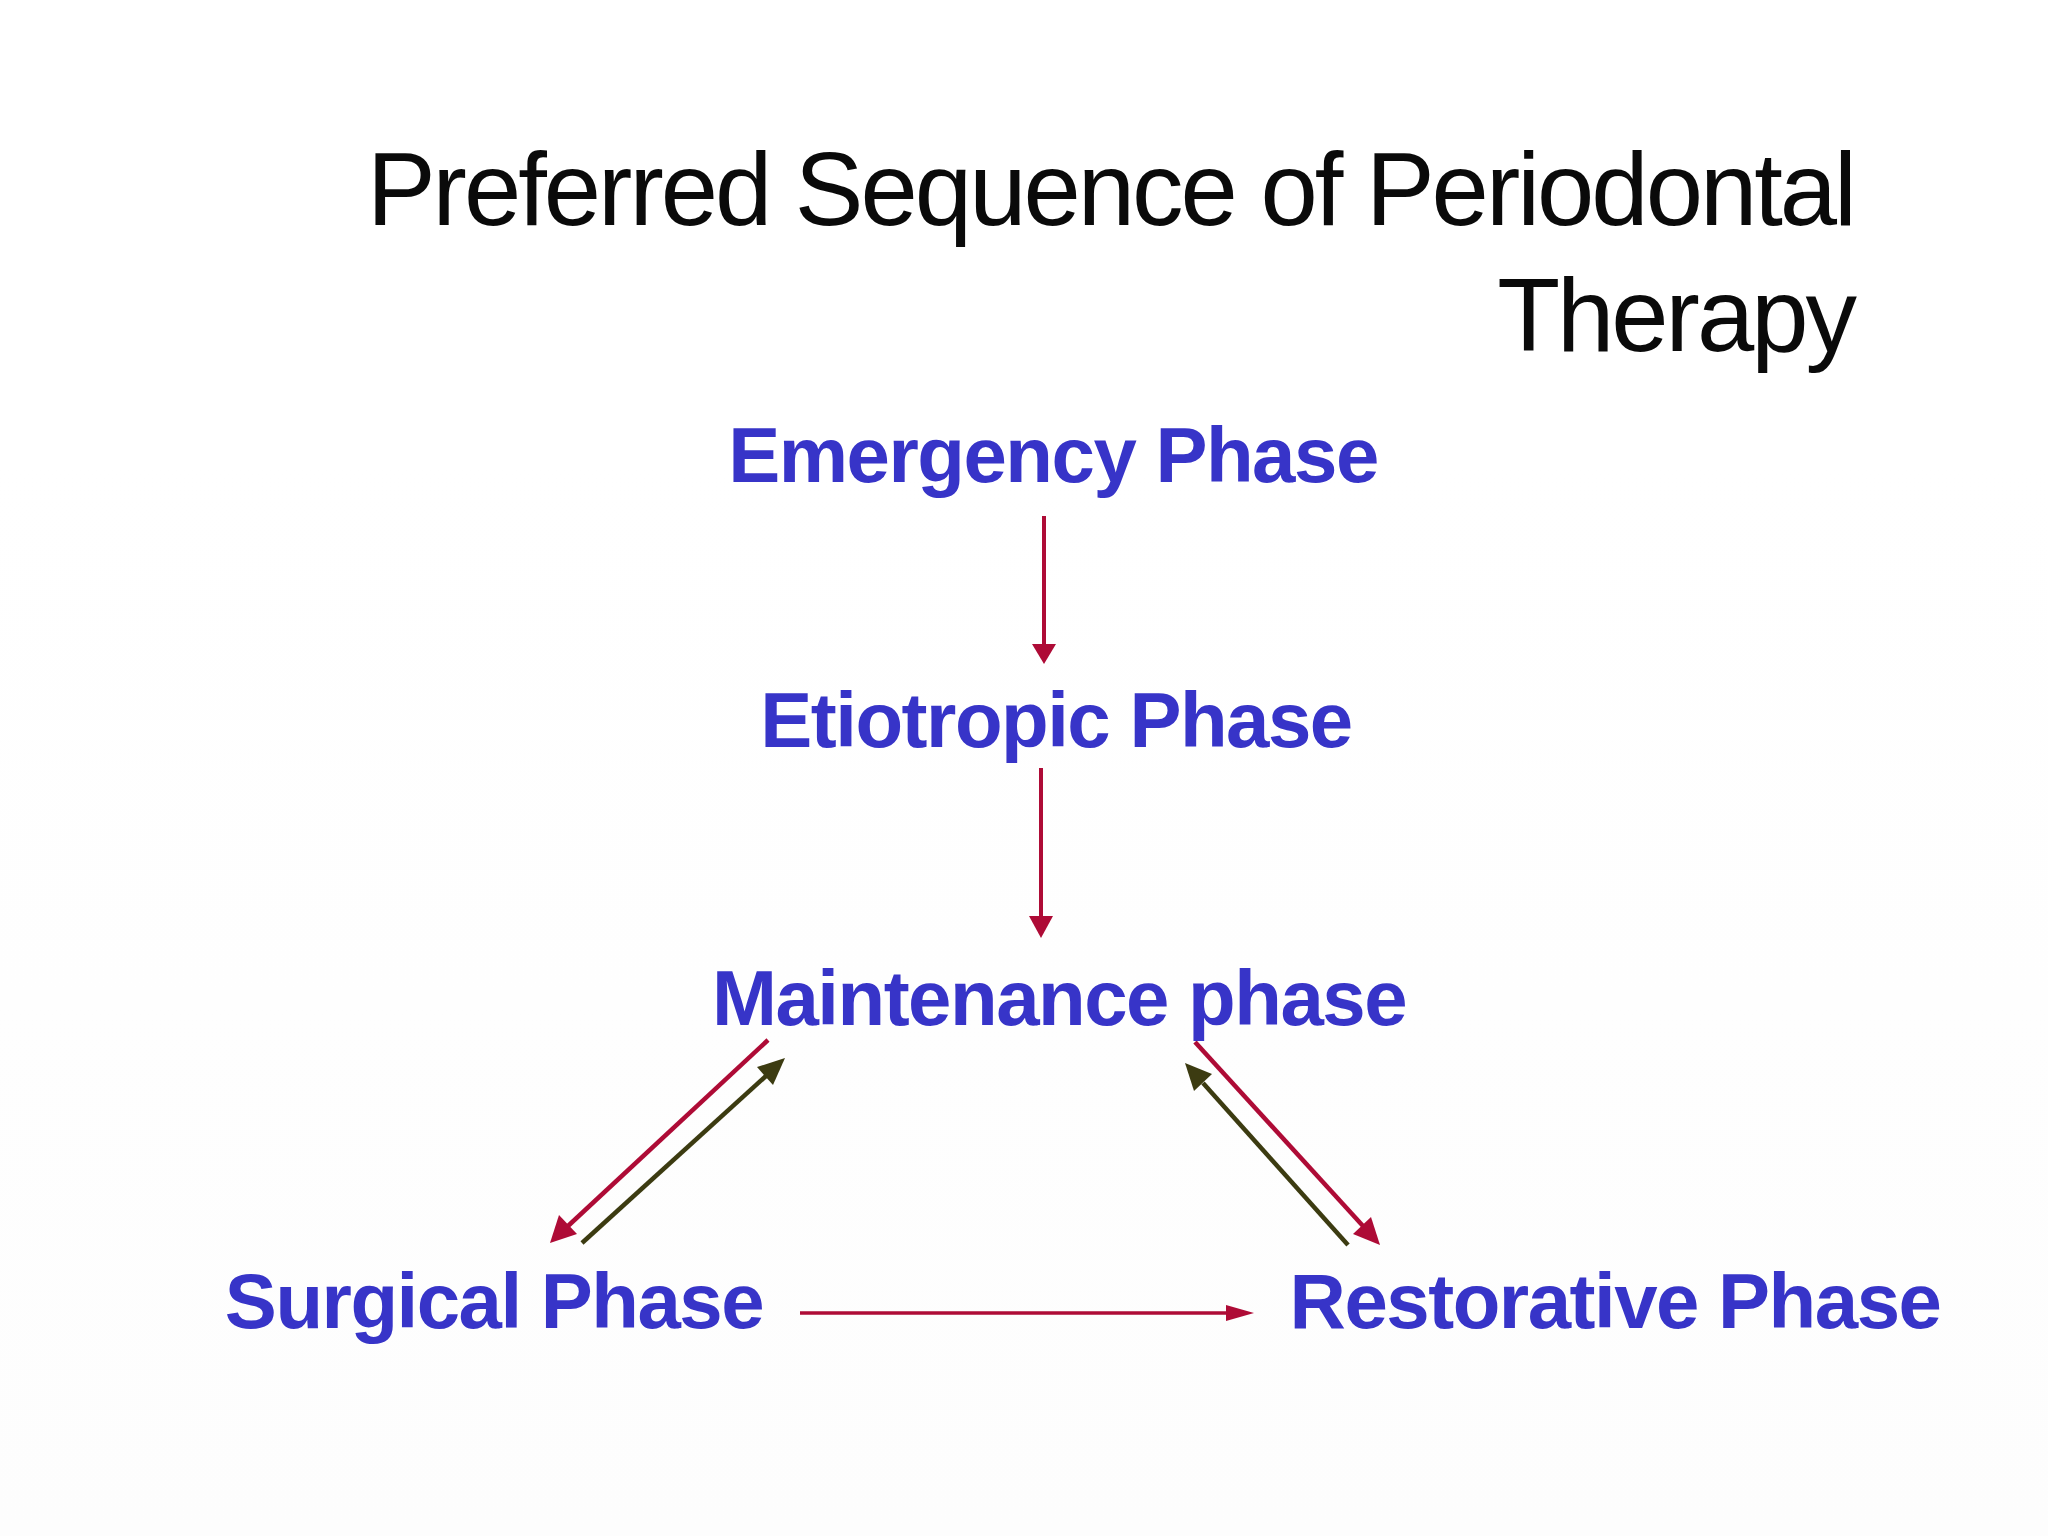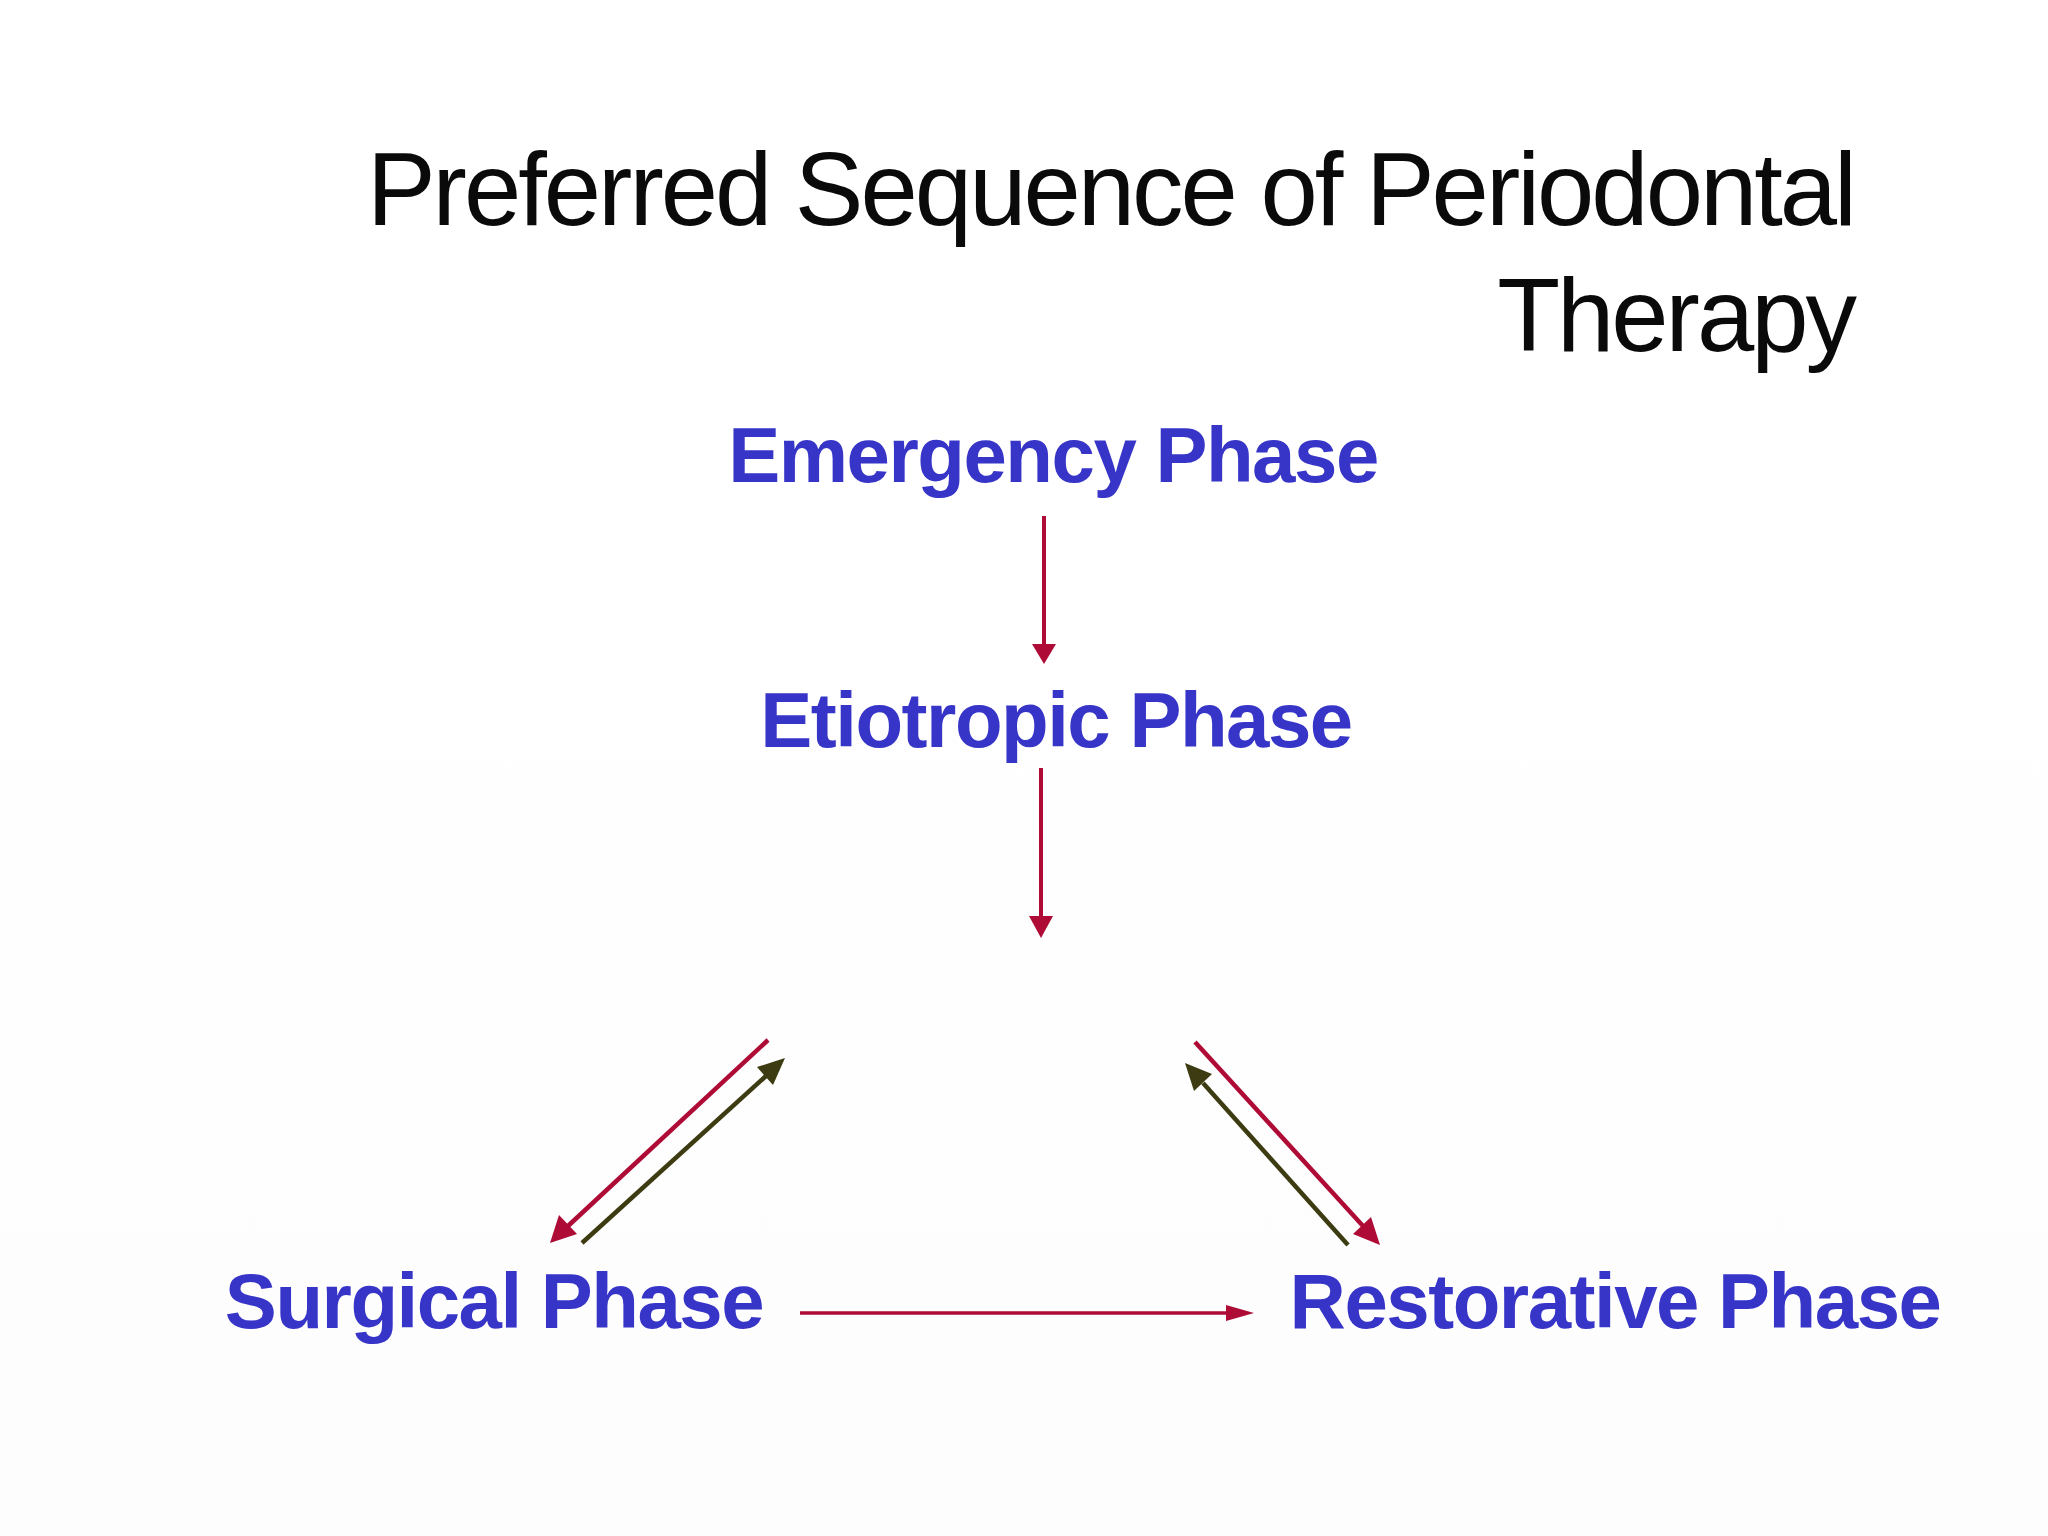--- a/index.html
+++ b/index.html
@@ -98,18 +98,19 @@
     <g>
       <line class="stroke-crimson" x1="800" y1="1313" x2="1228" y2="1313" stroke-width="3.5"></line>
       <polygon class="fill-crimson" points="1254,1313 1226,1305 1226,1321"></polygon>
     </g>
   </svg>
 
   <div class="node node-emergency">Emergency Phase</div>
 
   <div class="node node-etiotropic">Etiotropic Phase</div>
 
+  <div class="node node-maintenance">Maintenance phase</div>
 
   <div class="node node-restorative">Restorative Phase</div>
 
   <div class="node node-surgical">Surgical Phase</div>
 
 </div>
 
 </body></html>

